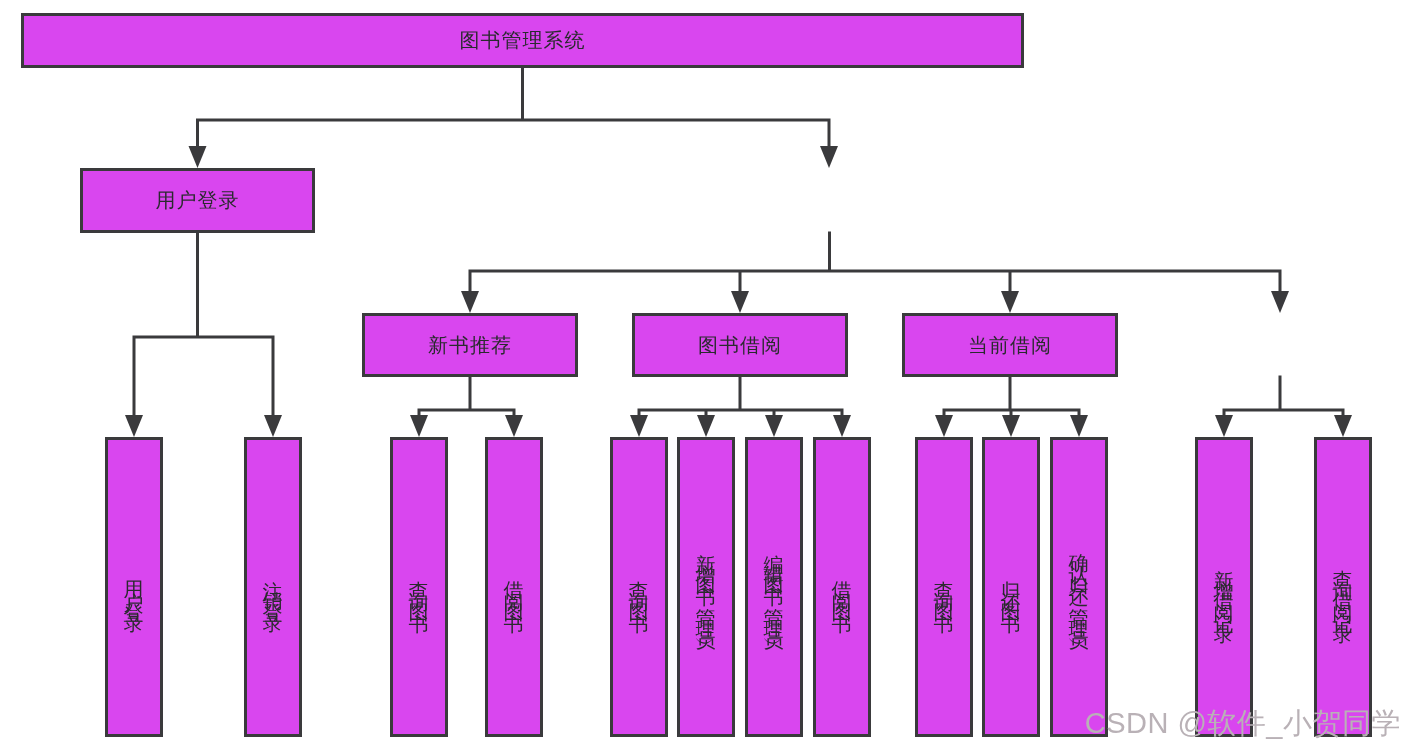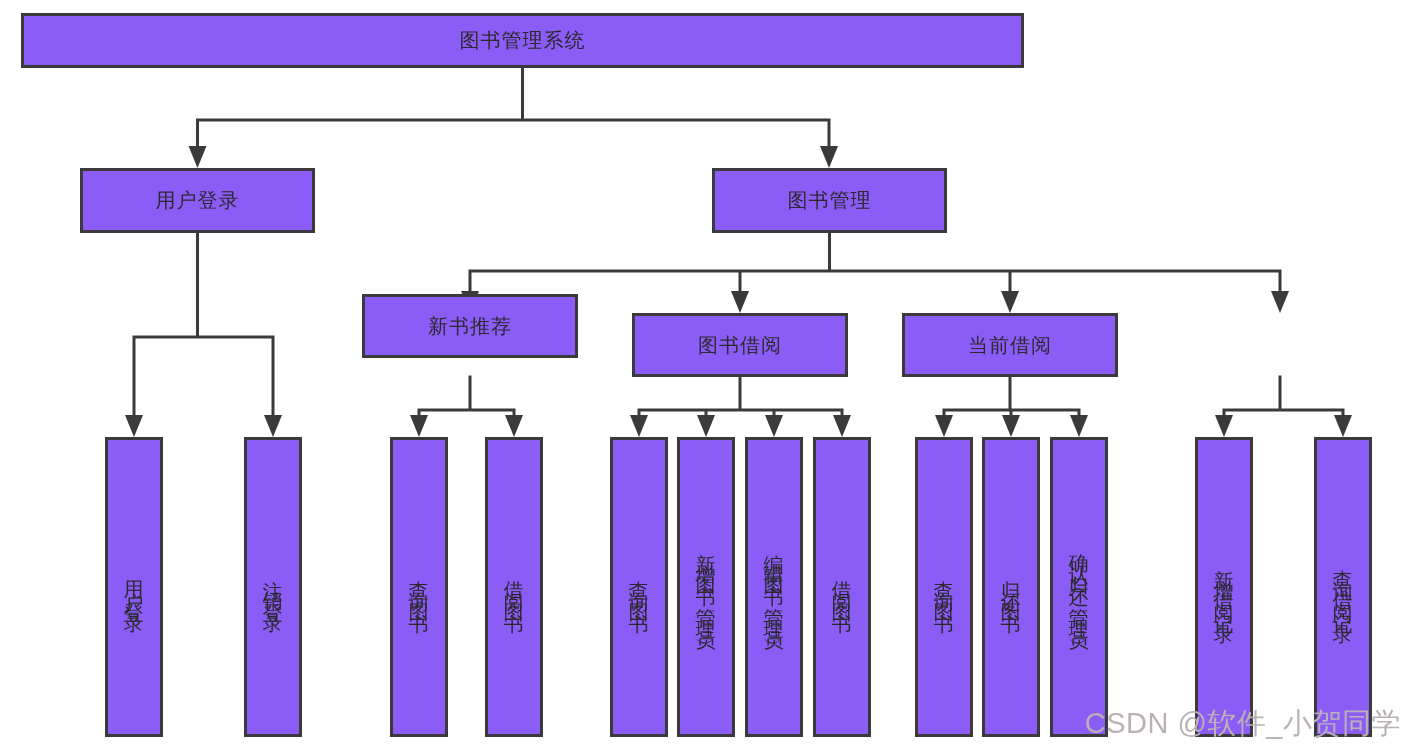--- a/index.html
+++ b/index.html
@@ -13,21 +13,21 @@
   }
   .stage { --line: #3a3a3c; --text: #2a2a2e; --bg: #ffffff; --wm: #b9b1b6; }
 
   svg.wires { position: absolute; left: 0; top: 0; z-index: 1; }
   svg.wires path { stroke: var(--line); stroke-width: 3; fill: none; stroke-linecap: square; }
   svg.wires polygon { fill: var(--line); stroke: none; }
 
   .node {
     position: absolute;
     box-sizing: border-box;
-    background: #8b5cf6;
+    background: #d946ef;
     border: 3px solid var(--line);
     display: flex;
     align-items: center;
     justify-content: center;
     color: var(--text);
     font-size: 20px;
     z-index: 2;
     text-align: center;
   }
   .node .lbl { letter-spacing: 1px; white-space: nowrap; }
@@ -37,21 +37,21 @@
     line-height: 1;
     white-space: nowrap;
   }
 
   
   #n-root      { left: 21px;   top: 13px;  width: 1003px; height: 55px; }
   
   #n-login     { left: 80px;   top: 168px; width: 235px;  height: 65px; }
   #n-manage    { left: 712px;  top: 168px; width: 235px;  height: 65px; }
   
-  #n-recommend { left: 362px;  top: 294px; width: 216px;  height: 64px; }
+  #n-recommend { left: 362px;  top: 313px; width: 216px;  height: 64px; }
   #n-borrow    { left: 632px;  top: 313px; width: 216px;  height: 64px; }
   #n-current   { left: 902px;  top: 313px; width: 216px;  height: 64px; }
   #n-records   { left: 1172px; top: 313px; width: 216px;  height: 64px; }
   
   .leaf { top: 437px; width: 58px; height: 300px; }
   #n-login-user    { left: 105px; }
   #n-login-logout  { left: 244px; }
   #n-rec-query     { left: 390px; }
   #n-rec-borrow    { left: 485px; }
   #n-bor-query     { left: 610px; }
@@ -138,23 +138,20 @@
     </g>
   </svg>
 
   <div class="node" id="n-root">
     <span class="lbl">图书管理系统</span>
   </div>
 
   <div class="node" id="n-login">
     <span class="lbl">用户登录</span>
   </div>
-  <div class="node" id="n-manage">
-    <span class="lbl">图书管理</span>
-  </div>
 
   <div class="node" id="n-recommend">
     <span class="lbl">新书推荐</span>
   </div>
   <div class="node" id="n-borrow">
     <span class="lbl">图书借阅</span>
   </div>
   <div class="node" id="n-current">
     <span class="lbl">当前借阅</span>
   </div>

